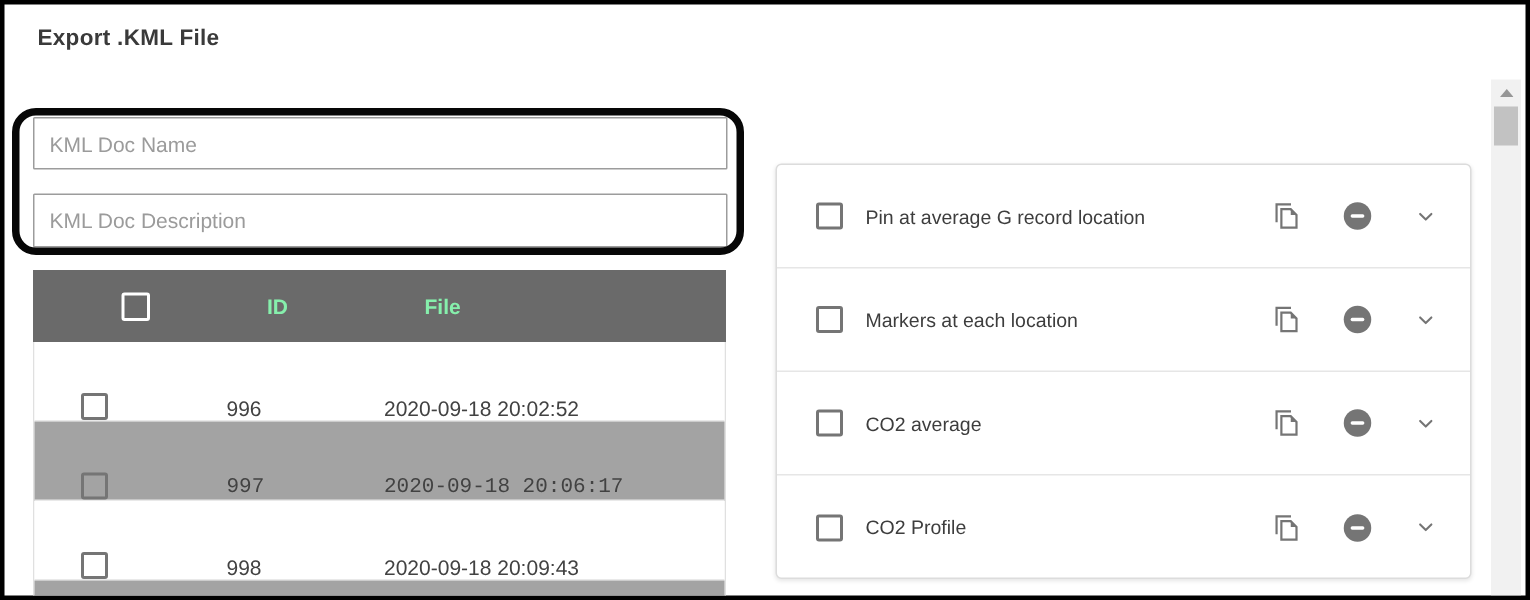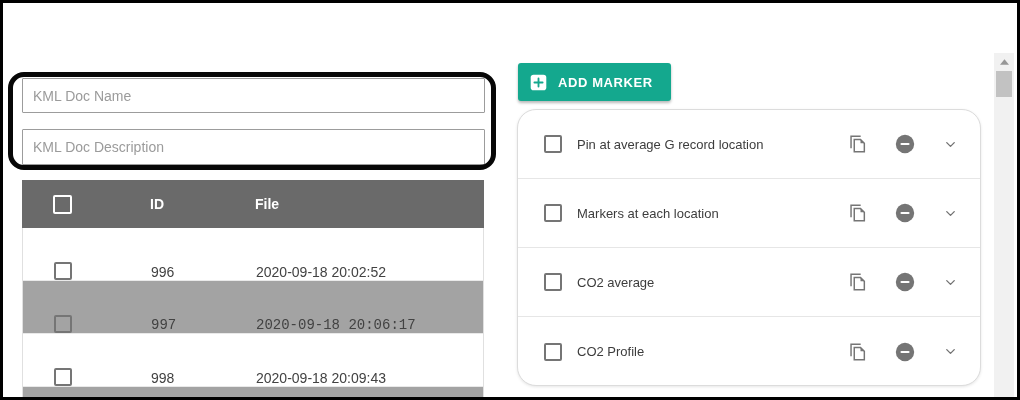--- a/index.html
+++ b/index.html
@@ -35,21 +35,21 @@
     font-size:14px; color:#333; outline:none;
   }
   .text-input::placeholder { color:#9b9b9b; opacity:1; }
   .input-name { top:75px; }
   .input-desc { top:126px; height:36px; }
 
   
   .data-table { position:absolute; left:19px; top:177px; width:462px; }
   .tbl-header {
     display:flex; align-items:center; height:48px;
-    background:#6a6a6a; color:#ffffff; font-size:14px; font-weight:700;
+    background:#6a6a6a; color:#86efac; font-size:14px; font-weight:700;padding-left:28px;
   }
   .tbl-body { border-left:1px solid #e0e0e0; border-right:1px solid #e0e0e0; }
   .tbl-row {
     display:flex; align-items:flex-end; height:53px;
     background:#fff; border-bottom:1px solid #e9e9e9;
     font-size:14px; color:#424242;
   }
   .tbl-row.alt { background:#a3a3a3;font-family:Liberation Mono, monospace; }
   .tbl-row.partial { height:11px; border-bottom:none; }
   .col-check { width:80px; display:flex; justify-content:center; }
@@ -70,21 +70,21 @@
     background:#14a88e; color:#fff; border:none; border-radius:3px;
     font-family:"Liberation Sans", sans-serif;
     font-size:13px; font-weight:700; letter-spacing:0.6px;
     box-shadow:0 2px 3px rgba(0,0,0,0.28);
     cursor:pointer;
   }
 
   
   .markers-card {
     position:absolute; left:514px; top:106px; width:464px; height:277px;
-    background:#fff; border:1px solid #dcdcdc; border-radius:19px;
+    background:#fff; border:1px solid #dcdcdc; border-radius:4px;
     box-shadow:0 1px 3px rgba(0,0,0,0.10);
     overflow:hidden;
   }
   .marker-row {
     display:flex; align-items:center; height:69px;
     padding:0 22px 0 26px;
     border-bottom:1px solid #e6e6e6;
   }
   .marker-row:last-child { border-bottom:none; }
   .marker-label { margin-left:15px; font-size:13px; color:#3d3d3d; }
@@ -106,20 +106,21 @@
   .scroll-thumb {
     position:absolute; top:18px; left:2px; width:16px; height:26px;
     background:#c2c2c2; cursor:grab;
   }
 </style>
 </head>
 <body>
 
 <div class="screen">
 
+  <div class="page-title">Export .KML File</div>
 
   <input class="text-input input-name" type="text" placeholder="KML Doc Name" style="">
   <input class="text-input input-desc" type="text" placeholder="KML Doc Description" style="">
   <div class="highlight-box"></div>
 
   <div class="data-table">
     <div class="tbl-header">
       <div class="col-check">
         <div class="checkbox on-dark"></div>
       </div>
@@ -145,29 +146,20 @@
         <div class="col-check">
             <div class="checkbox"></div>
           </div>
         <div class="col-id">998</div>
         <div class="col-date">2020-09-18 20:09:43</div>
       </div>
       <div class="tbl-row alt partial"></div>
     </div>
   </div>
 
-  <button class="add-marker-btn">
-    <span style="display:flex;">
-      <svg width="17" height="17" viewBox="0 0 24 24">
-        <rect x="1" y="1" width="22" height="22" rx="4" fill="#ffffff"></rect>
-        <path d="M12 6.2v11.6M6.2 12h11.6" stroke="#14a88e" stroke-width="2.6" stroke-linecap="round"></path>
-      </svg>
-    </span>
-    <span>ADD MARKER</span>
-  </button>
 
   <div class="markers-card">
 
     <div class="marker-row">
       <div class="checkbox"></div>
       <span class="marker-label">Pin at average G record location</span>
       <span class="marker-actions">
         <button class="icon-btn">
           <svg width="22" height="22" viewBox="0 0 24 24" fill="none" stroke="#757575" stroke-width="1.6">
             <path d="M5.5 16.5V3.5h10.5"></path>

